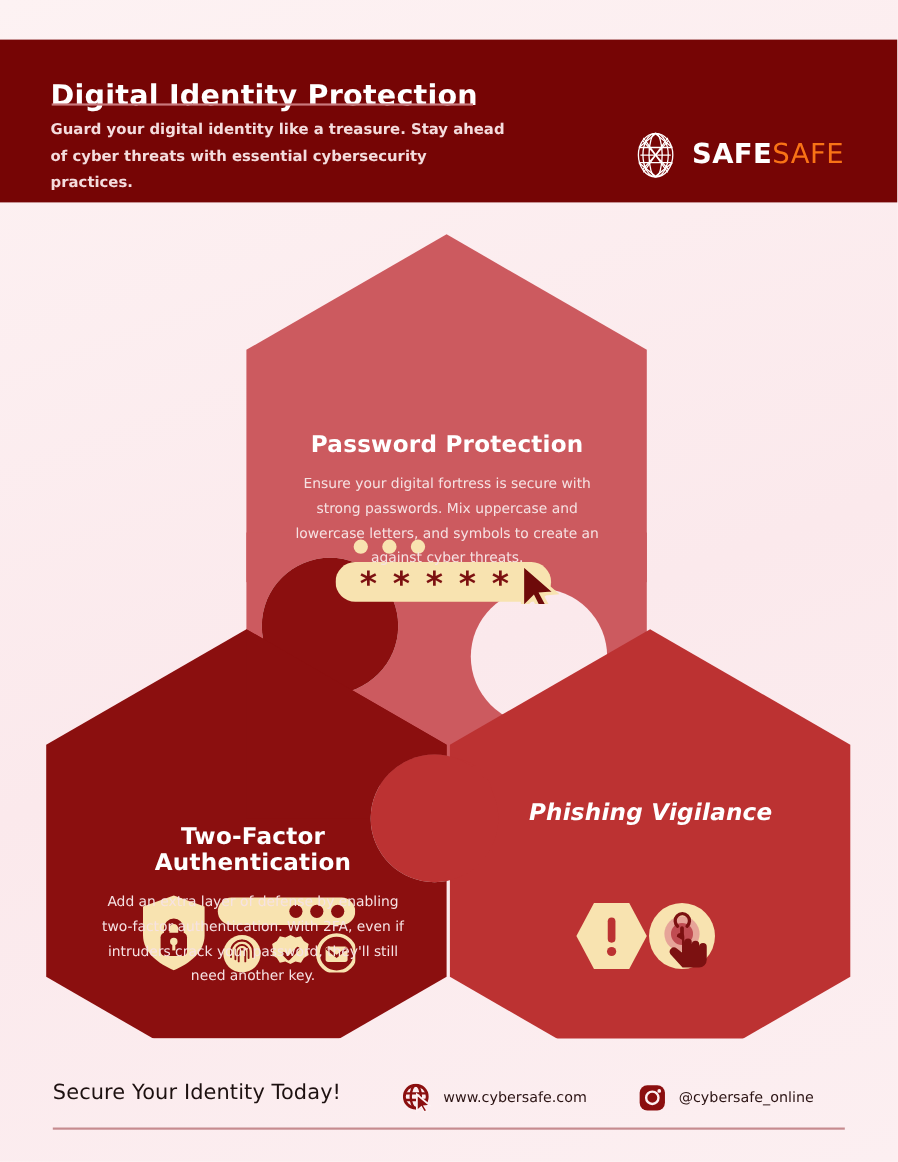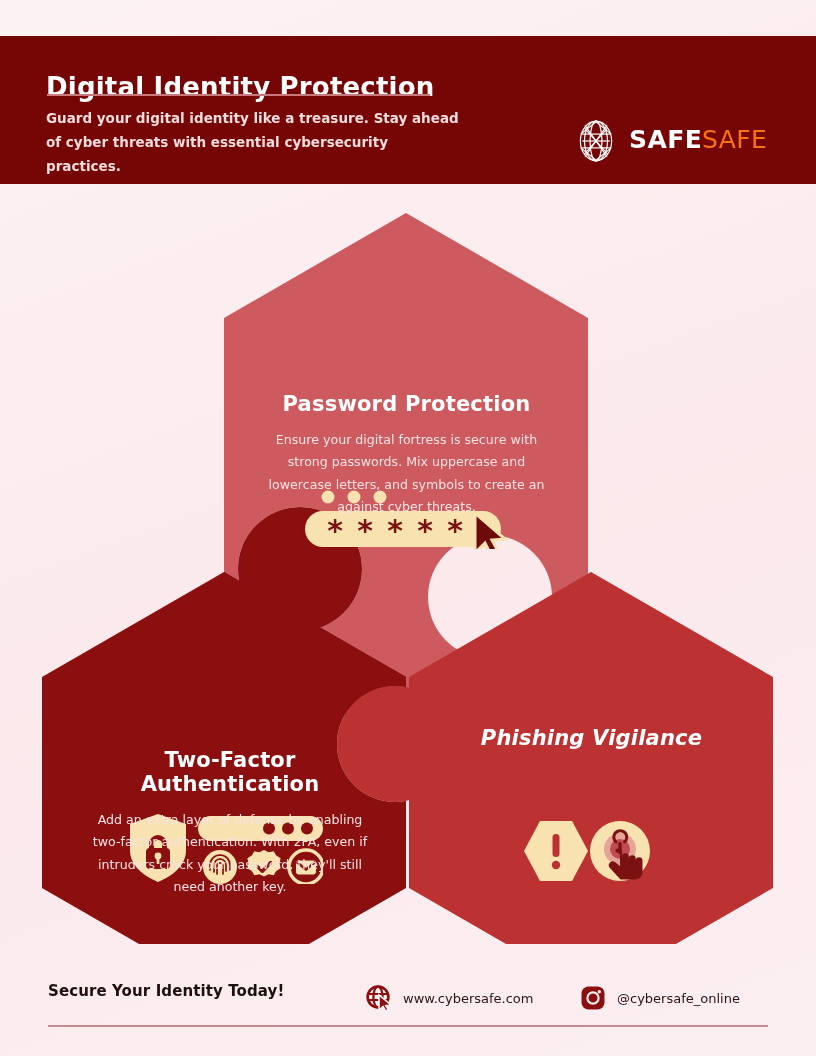--- a/index.html
+++ b/index.html
@@ -59,21 +59,21 @@
   .t-phish{left:452px;top:726px;width:279px;font-style:italic;}
 
   
   .icon-pass{position:absolute;left:305px;top:305px;width:205px;height:60px;}
   .icon-2fa{position:absolute;left:128px;top:628px;width:195px;height:72px;}
   .icon-phish{position:absolute;left:523px;top:636px;width:130px;height:62px;}
 
   
   .footer{position:absolute;left:0;top:960px;width:816px;height:96px;}
   .footer-cta{position:absolute;left:48px;top:22px;color:#1d1110;
-              font-size:15px;font-weight:bold;letter-spacing:.1px;}
+              font-size:19px;font-weight:normal;letter-spacing:.1px;}
   .f-item{position:absolute;height:28px;display:flex;align-items:center;gap:11px;}
   .f-web{left:366px;top:24px;}
   .f-ig{left:580px;top:24px;}
   .f-label{color:#2b1313;font-size:13px;white-space:nowrap;}
   .footer-rule{position:absolute;left:48px;top:65px;width:720px;height:2px;
                background:#c68b8f;}
 </style>
 </head>
 <body>
 

